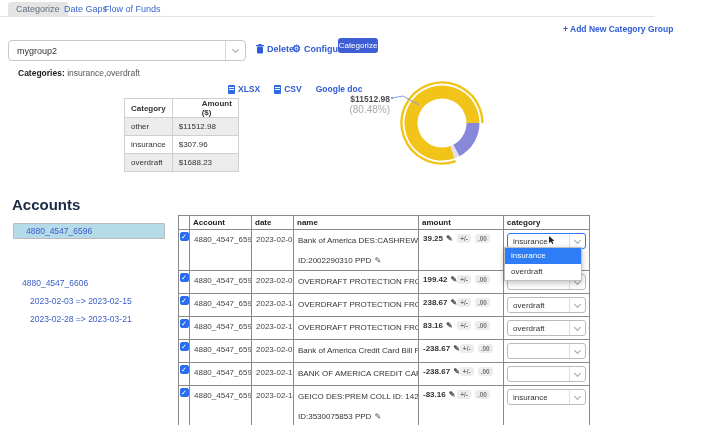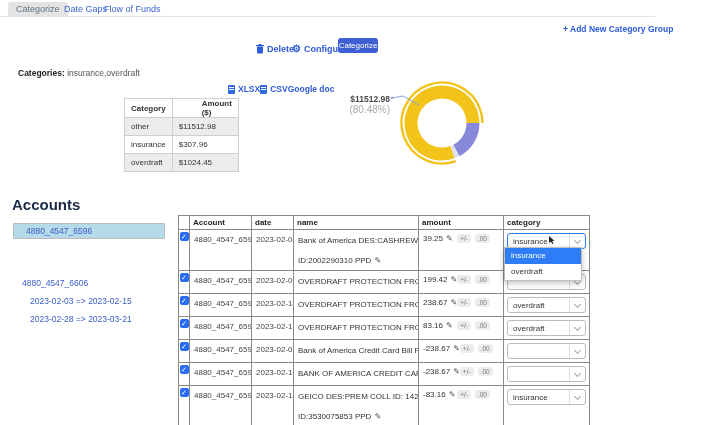--- a/index.html
+++ b/index.html
@@ -20,21 +20,21 @@
   .chevron { width:5px; height:5px; border-right:1.4px solid #9aa; border-bottom:1.4px solid #9aa; transform:rotate(45deg); margin-top:-2px; }
   .toolbtn { position:absolute; top:44px; font-size:9px; color:#2e5bd7; font-weight:bold; display:flex; align-items:center; gap:3px; }
   .toolbtn svg { display:block; }
   .btn-delete { left:256px; } .btn-configure { left:292px; }
   .gearglyph { font-size:10px; color:#2e5bd7; line-height:10px; }
   .btn-categorize { position:absolute; left:338px; top:38px; width:40px; height:15px; background:#3d5fd3; color:#fff; font-size:8px; border:none; border-radius:3px; line-height:15px; text-align:center; }
   .catline { position:absolute; left:18px; top:68px; font-size:8.5px; }
   .catline b { color:#222; } .catline span { color:#555; }
 
   
-  .exports { position:absolute; left:228px; top:84px; display:flex; font-size:8.5px; color:#2e5bd7; font-weight:bold; align-items:center; }
+  .exports { position:absolute; left:228px; top:84px; display:flex; gap:14px; font-size:8.5px; color:#2e5bd7; font-weight:bold; align-items:center; }
   .exports .lnk { display:flex; gap:3px; align-items:center; }
   .fileicon { width:7px; height:9px; background:#2e6be0; border-radius:1px; position:relative; display:inline-block; }
   .fileicon::after { content:""; position:absolute; left:1px; top:2px; width:5px; height:1px; background:#fff; box-shadow:0 2px 0 #fff; }
 
   
   .sumtable { position:absolute; left:124px; top:98px; border-collapse:collapse; font-size:8px; }
   .sumtable th, .sumtable td { border:1px solid #cfcfcf; padding:0 6px; height:18px; text-align:left; color:#333; }
   .sumtable th { font-weight:bold; height:17px; background:#fff; }
   .sumtable tr.stripe td { background:#ececec; }
   .sumtable .c0 { width:42px; } .sumtable .c1 { width:46px;padding-left:29px; }
@@ -61,21 +61,21 @@
   .txtable td { padding:0; }
   col.w-cb { width:11px; } col.w-acct { width:62px; } col.w-date { width:42px; }
   col.w-name { width:125px; } col.w-amt { width:85px; } col.w-cat { width:86px; }
   tr.h40 { height:40px; } tr.h23 { height:23px; } tr.h35 { height:35px; }
   .cbcell { text-align:center; }
   .cb { width:9px; height:9px; margin:2px auto 0 auto; border:1px solid #2a6df5; border-radius:2px; background:#2a6df5; color:#fff; font-size:7px; line-height:8px; text-align:center; }
   .cb.on::after { content:"\2713"; }
   .cellpad { padding:5px 4px 0 4px; white-space:nowrap; color:#444; }
   .nameline { height:20px; line-height:11px; padding:5px 4px 0 4px; white-space:nowrap; color:#333; }
   .nameline .edit { color:#555; font-size:8px; margin-left:3px; }
-  .amtcell { display:flex; padding:4px 3px 0 4px; align-items:center; }
+  .amtcell { display:flex; padding:4px 3px 0 4px; align-items:center;font-weight:bold; }
   .amtcell .v { color:#333; white-space:nowrap; }
   .amtcell .edit { color:#555; font-size:8px; margin-left:3px; }
   .chips { margin-left:auto; margin-right:10px; display:flex; gap:4px; }
   .chip { background:#ececec; color:#777; border-radius:3px; font-size:6.5px; padding:1px 3px; line-height:7px; }
   .sel { margin:3px; height:16px; border:1px solid #bbb; border-radius:3px; background:#fff; display:flex; align-items:center; }
   .sel .st { flex:1; font-size:8px; color:#333; padding-left:5px; white-space:nowrap; }
   .sel .sc { width:16px; height:100%; border-left:1px solid #ddd; display:flex; align-items:center; justify-content:center; }
   .sel.focused { border:1.5px solid #2979ff; }
   .cursor { margin-left:1px; }
 
@@ -89,20 +89,26 @@
 
 <div id="app">
 
   <div class="tabbar">
     <div class="tab t0 active">Categorize</div>
     <div class="tab t1">Date Gaps</div>
     <div class="tab t2">Flow of Funds</div>
   </div>
   <div class="addlink">+ Add New Category Group</div>
 
+  <div class="groupselect">
+    <span class="val">mygroup2</span>
+    <span class="chev">
+        <span class="chevron"></span>
+      </span>
+  </div>
   <div class="toolbtn btn-delete">
     <svg width="8" height="10" viewBox="0 0 8 10">
       <rect x="1" y="2.5" width="6" height="7" rx="1" fill="#2e5bd7"></rect>
       <rect x="0" y="1" width="8" height="1.2" fill="#2e5bd7"></rect>
       <rect x="2.5" y="0" width="3" height="1" fill="#2e5bd7"></rect>
     </svg>
     <span>Delete</span>
   </div>
   <div class="toolbtn btn-configure">
     <span class="gearglyph">⚙</span>
@@ -138,21 +144,21 @@
     <tr class="stripe">
       <td>other</td>
       <td>$11512.98</td>
     </tr>
     <tr>
       <td>insurance</td>
       <td>$307.96</td>
     </tr>
     <tr class="stripe">
       <td>overdraft</td>
-      <td>$1024.45</td>
+      <td>$1688.23</td>
     </tr>
   </tbody>
     </table>
 
   <div class="donutwrap">
     <svg width="88" height="88" viewBox="0 0 88 88">
       <circle cx="44" cy="44" r="31" fill="none" stroke-width="13" pathLength="100" stroke="#8788d9" stroke-dasharray="17.37 82.63" transform="rotate(0 44 44)"></circle>
       <circle cx="44" cy="44" r="31" fill="none" stroke-width="13" pathLength="100" stroke="#e0e0f0" stroke-dasharray="2.15 97.85" transform="rotate(62.532000000000004 44 44)"></circle>
       <circle cx="44" cy="44" r="31" fill="none" stroke-width="13" pathLength="100" stroke="#f2c318" stroke-dasharray="80.48 19.519999999999996" transform="rotate(70.272 44 44)"></circle>
       <circle cx="44" cy="44" r="40.5" fill="none" stroke-width="2.4" pathLength="100" stroke="#f2c318" stroke-dasharray="80.48 19.519999999999996" transform="rotate(70.272 44 44)"></circle>

